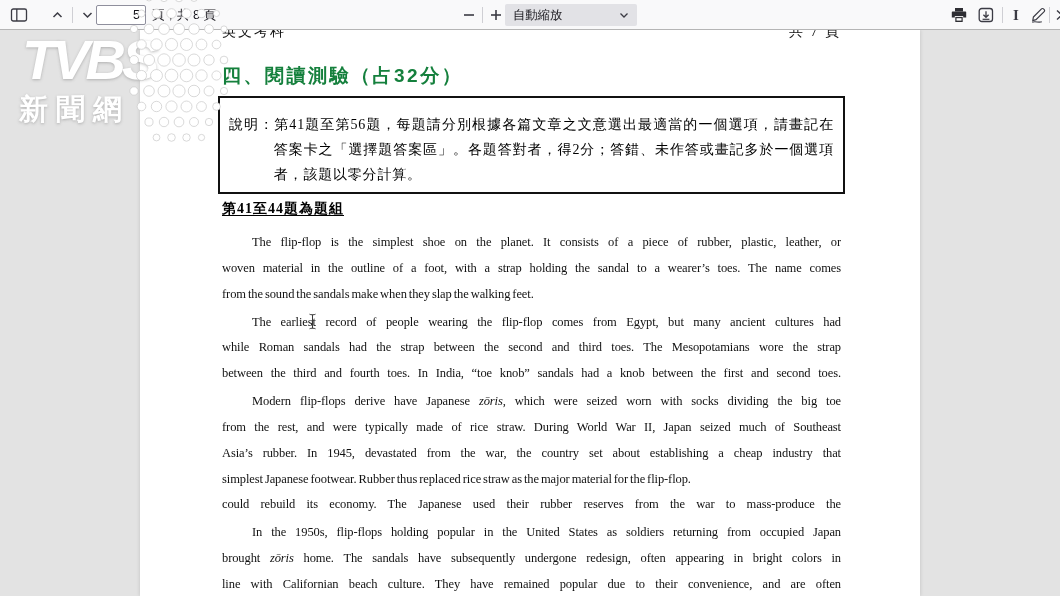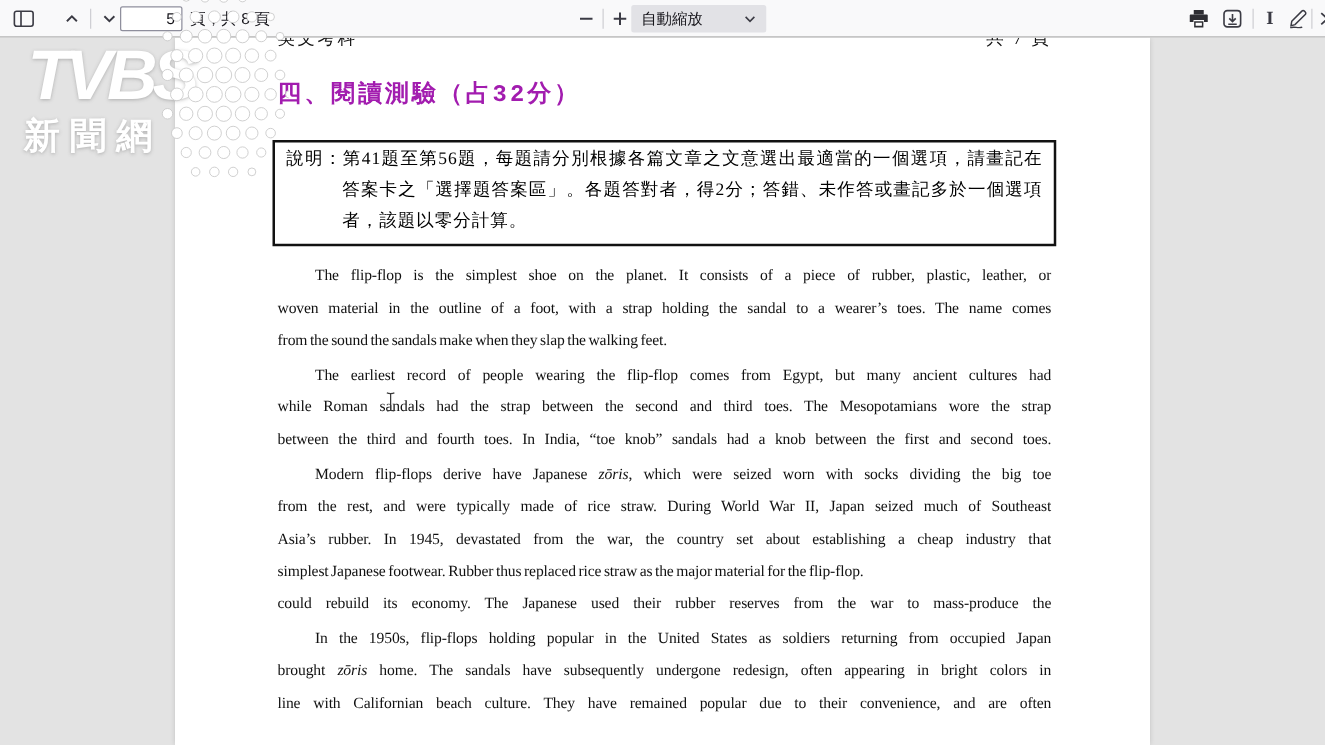--- a/index.html
+++ b/index.html
@@ -12,40 +12,40 @@
              background:#f9f9fa; border-bottom:1px solid #b5b5b5; z-index:5; }
   .toolbar .tbtn { position:absolute; top:0; height:30px; display:flex; align-items:center;
                    justify-content:center; color:#3b3b44; cursor:default; }
   .tb-sep { position:absolute; top:7px; width:1px; height:16px; background:#cfcfd4; }
   .page-input { position:absolute; left:96px; top:5px; width:50px; height:20px;
                 border:1px solid #8f8f9d; border-radius:2px; background:#fff;
                 text-align:right; padding-right:5px; font-size:12.5px; color:#15141a;
                 font-family:"Liberation Sans", sans-serif; }
   .page-count { position:absolute; left:152px; top:0; height:30px; display:flex;
                 align-items:center; font-size:12.5px; color:#15141a; }
-  .zoom-select { position:absolute; left:505px; top:4px; width:108px; height:22px;
+  .zoom-select { position:absolute; left:505px; top:4px; width:132px; height:22px;
                  background:#e2e2e6; border-radius:2px; display:flex; align-items:center;
                  padding:0 8px; font-size:12.3px; color:#15141a; }
   .zoom-select .zlabel { flex:1; }
   .glyph-serif { font-family:"Liberation Serif", serif; font-size:15px; font-weight:bold; }
 
   
   .viewer { position:absolute; top:30px; left:0; width:1060px; height:566px;
             background:#e3e3e3; overflow:hidden; }
   .page { position:absolute; left:140px; top:0; width:780px; height:566px;
           background:#fff; box-shadow:0 0 4px rgba(0,0,0,.15); overflow:hidden; }
   .page-content { position:relative; padding:0 79px 0 82px; }
 
   .doc-header { display:flex; justify-content:space-between; margin-top:-6px;
                 font-family:"Liberation Serif", serif; font-size:14px; color:#111;
                 letter-spacing:2px; line-height:16px; }
-  .section-title { margin-top:22px; font-family:Liberation Mono, monospace;
+  .section-title { margin-top:22px; font-family:Liberation Sans, sans-serif;
                    font-size:19px; font-weight:bold; letter-spacing:2.5px;
-                   color:#a21caf; line-height:28px; }
-  .instructions { margin:22px -4px 0; border:2px solid #111; padding:1px 9px 5px;
+                   color:#15803d; line-height:28px; }
+  .instructions { margin:6px -4px 0; border:2px solid #111; padding:14px 9px 5px;
                   font-family:"Liberation Serif", serif; font-size:14px;
                   letter-spacing:0.8px; line-height:25px; color:#000;
                   text-align:justify; }
   .instr-inner { padding-left:3.2em; text-indent:-3.2em; display:block; }
   .group-heading { margin-top:4px; font-family:"Liberation Serif", serif;
                    font-size:14px; font-weight:600; letter-spacing:1px;
                    line-height:21px; color:#000; }
   .group-heading span { text-decoration:underline; text-underline-offset:2px; }
 
   .body-text { margin-top:11px; font-family:"Liberation Serif", serif;
@@ -154,20 +154,23 @@
       <div class="page-content">
         <div class="doc-header">
           <span>英文考科</span>
           <span>共 7 頁</span>
         </div>
         <div class="section-title">四、閱讀測驗（占32分）</div>
         <div class="instructions">
           <span class="instr-inner">
             <span>說明：</span><span>第41題至第56題，每題請分別根據各篇文章之文意選出最適當的一個選項，請畫記在答案卡之「選擇題答案區」。各題答對者，得2分；答錯、未作答或畫記多於一個選項者，該題以零分計算。</span>
           </span>
+        </div>
+        <div class="group-heading">
+          <span>第41至44題為題組</span>
         </div>
         <div class="body-text" id="body-text">
             <div class="para">
               <div class="line indent"><span>The flip-flop is the simplest shoe on the planet. It consists of a piece of rubber, plastic, leather, or</span></div>
               <div class="line"><span>woven material in the outline of a foot, with a strap holding the sandal to a wearer’s toes. The name comes</span></div>
               <div class="line left"><span>from the sound the sandals make when they slap the walking feet.</span></div>
             </div>
             <div class="para">
               <div class="line indent"><span>The earliest record of people wearing the flip-flop comes from Egypt, but many ancient cultures had</span></div>
               <div class="line"><span>while Roman sandals had the strap between the second and third toes. The Mesopotamians wore the strap</span></div>

